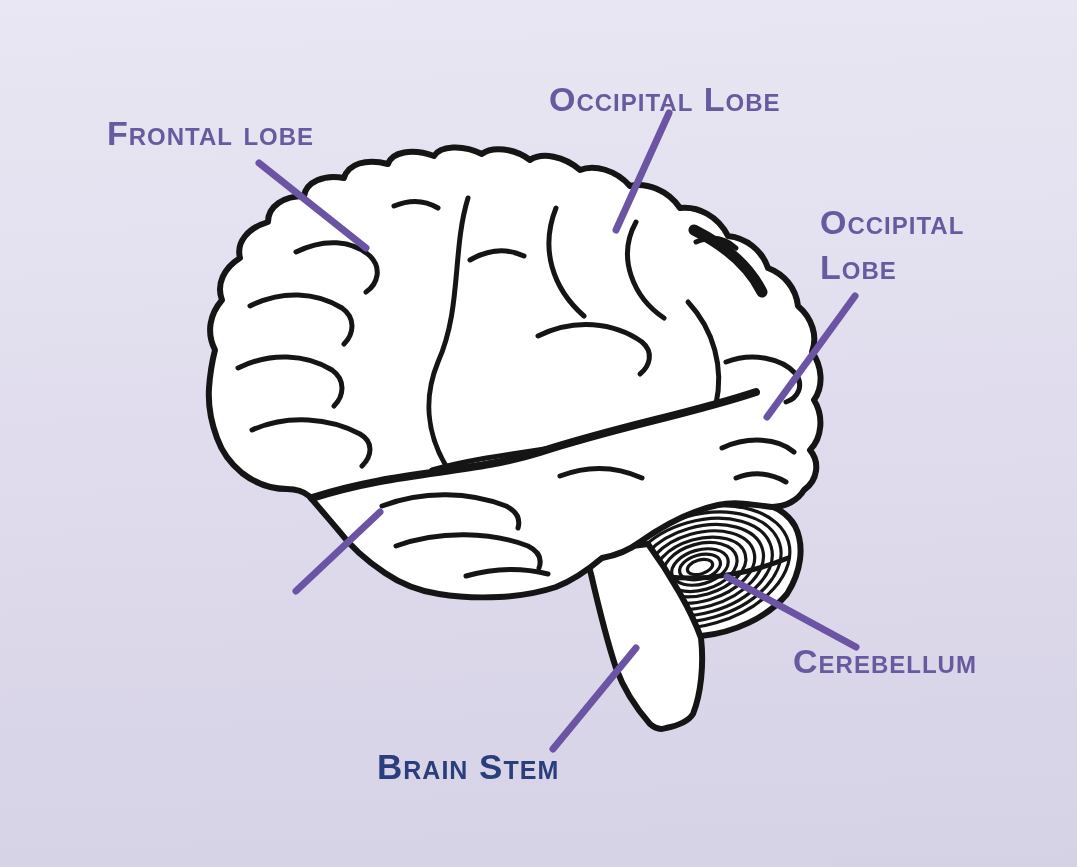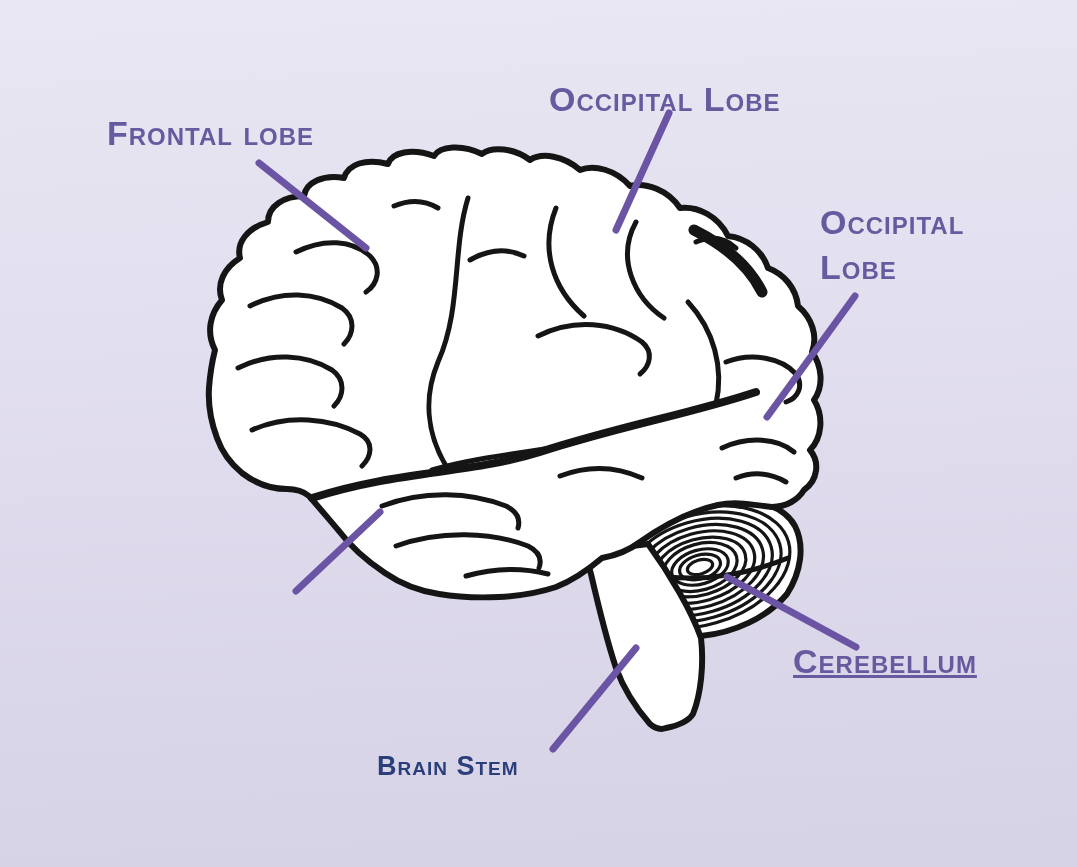--- a/index.html
+++ b/index.html
@@ -26,21 +26,21 @@
     font-weight: 700;
     font-size: 34px;
     line-height: 45px;
     letter-spacing: 1px;
     font-variant: small-caps;
     color: var(--label-purple);
     white-space: nowrap;
     user-select: none;
   }
   .label.two-line { white-space: normal; }
-  .label.brainstem { color: var(--brainstem-navy); font-size: 27px; }
+  .label.brainstem { color: var(--brainstem-navy); font-size: 35px; }
 </style>
 </head>
 <body>
 
 <div class="stage">
 
   <svg class="art" viewBox="0 0 1077 867" aria-hidden="true">
 
     <defs>
       <clipPath id="cerebellum-clip">
@@ -122,16 +122,16 @@
       <line class="leader" x1="855" y1="296" x2="767" y2="417"></line>
       <line class="leader" x1="296" y1="591" x2="380" y2="512"></line>
       <line class="leader" x1="856" y1="647" x2="727" y2="577"></line>
       <line class="leader" x1="553" y1="749" x2="636" y2="648"></line>
     </g>
   </svg>
 
   <div class="label" style="left:107px; top:111px;">Frontal lobe</div>
   <div class="label" style="left:549px; top:77px;">Occipital Lobe</div>
   <div class="label two-line" style="left:820px; top:200px; width:180px;">Occipital Lobe</div>
-  <div class="label" style="left:793px; top:639px;text-decoration:underline;">Cerebellum</div>
+  <div class="label" style="left:793px; top:639px;">Cerebellum</div>
   <div class="label brainstem" style="left:377px; top:744px;">Brain Stem</div>
 
 </div>
 
 </body></html>

